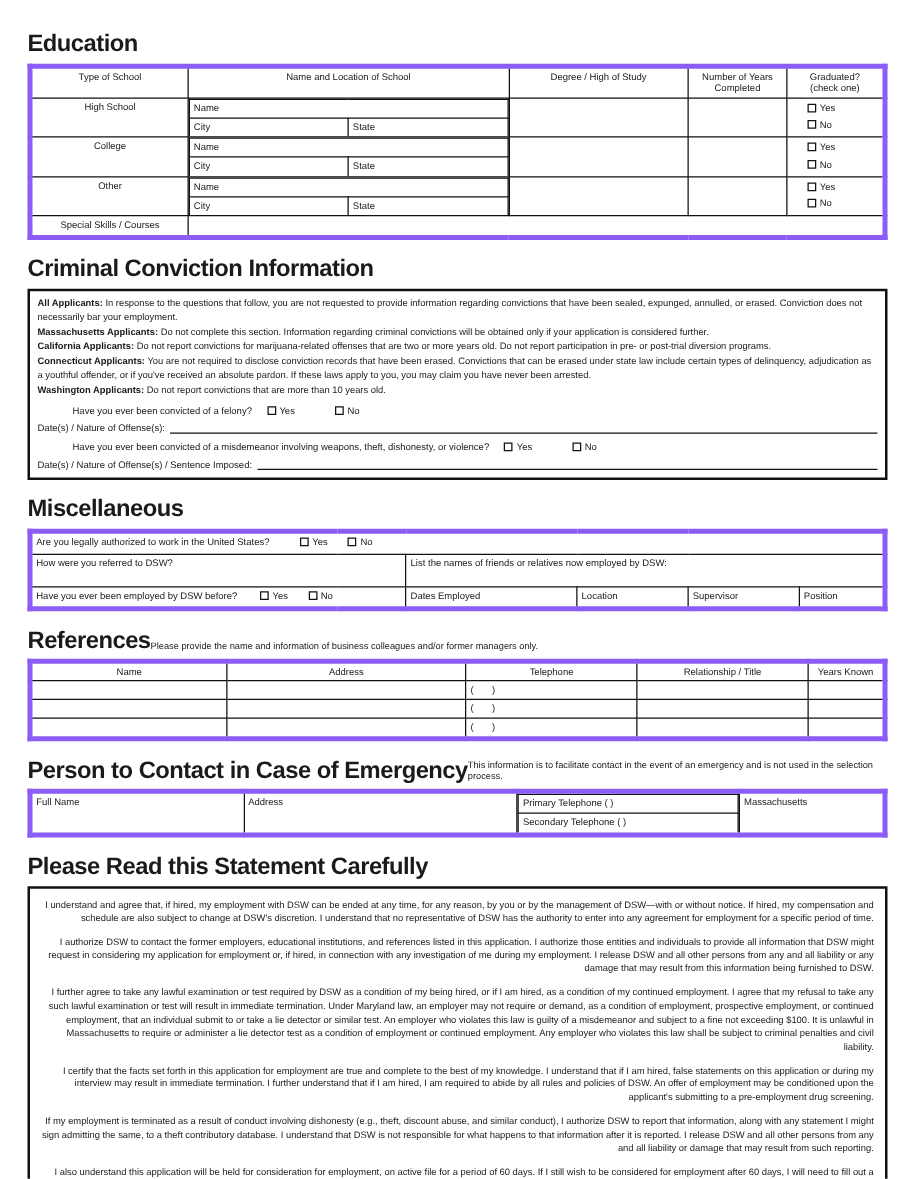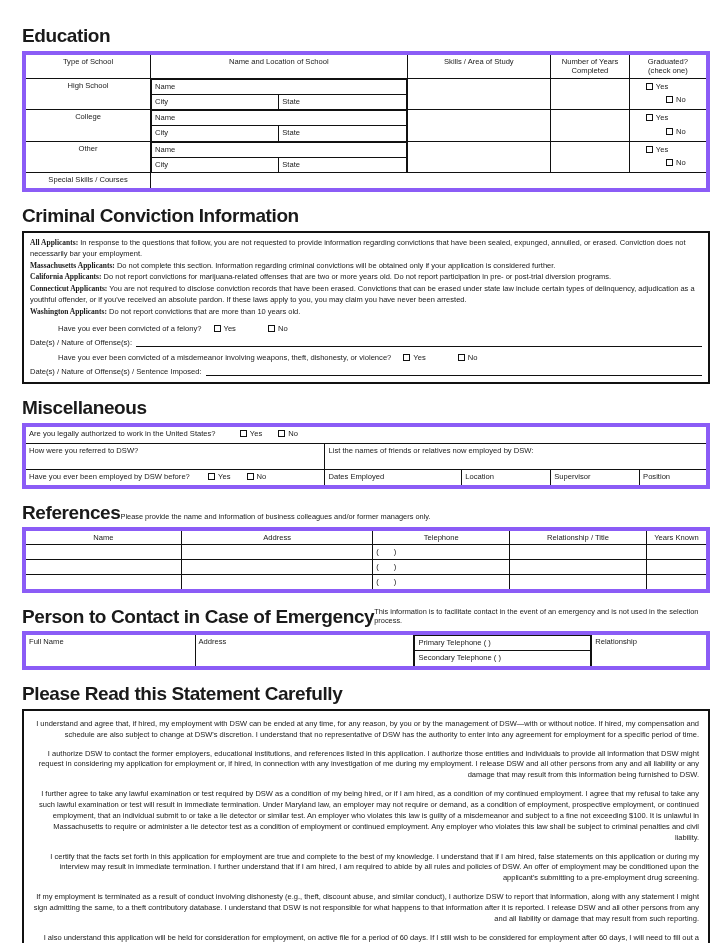--- a/index.html
+++ b/index.html
@@ -52,42 +52,42 @@
   
   .cb {
     display: inline-block;
     width: 7px; height: 7px;
     border: 1.4px solid #111;
     vertical-align: -1px;
     margin-right: 3px;
     background: #fff;
   }
   .cbopt { display: inline-block; margin-right: 14px; white-space: nowrap; font-size: 7.6px; }
-  .cbopt:last-child { margin-right: 0; text-align: center; }
+  .cbopt:last-child { margin-right: 0; }
 
   
   .sub { border-collapse: collapse; width: 100%; table-layout: fixed; }
   .sub td {
     border: 0;
     border-bottom: 1px solid #111;
     font-size: 7.6px;
     padding: 2px 3px;
     height: 15px;
     vertical-align: top;
   }
   .sub tr:last-child td { border-bottom: 0; }
   .nopad { padding: 0 !important; }
   .gradcell { padding: 3px 0 3px 0 !important; }
   .gradcell .cbopt { display: block; margin: 0 0 4px 16px; }
   .gradcell .cbopt:last-child { margin-bottom: 0; }
 
   
   .ccbox { border: 2px solid #111; padding: 5px 6px 6px 6px; }
   .cctext { font-size: 7.5px; line-height: 1.45; margin: 0 0 1px 0; }
-  .cctext b { font-weight: bold; font-family: Liberation Serif, serif; }
+  .cctext b { font-weight: bold; }
   .qrow { font-size: 7.6px; margin-top: 6px; display: flex; align-items: center; gap: 0; padding-left: 28px; }
   .qrow .qlabel { margin-right: 12px; }
   .qrow .opts { display: flex; gap: 18px; }
   .uline {
     display: flex; align-items: flex-end; gap: 4px;
     font-size: 7.6px; margin-top: 5px;
   }
   .uline .rule { flex: 1; border-bottom: 1.4px solid #111; height: 7px; }
 
   
@@ -110,21 +110,21 @@
         <col style="width:18.5%">
           <col style="width:37.5%">
           <col style="width:21%">
           <col style="width:11.5%">
           <col style="width:11.5%">
       </colgroup>
       <tbody>
           <tr>
         <td class="hcell">Type of School</td>
         <td class="hcell">Name and Location of School</td>
-        <td class="hcell">Skills / Area of Study</td>
+        <td class="hcell">Degree / High of Study</td>
         <td class="hcell">
           <span>Number of Years</span><br>
           <span>Completed</span>
         </td>
         <td class="hcell">
           <span>Graduated?</span><br>
           <span>(check one)</span>
         </td>
       </tr>
 
@@ -357,21 +357,21 @@
             <tbody>
                   <tr>
                     <td>Primary Telephone (          )</td>
                   </tr>
             <tr>
                     <td>Secondary Telephone (          )</td>
                   </tr>
           </tbody>
               </table>
         </td>
-        <td>Relationship</td>
+        <td>Massachusetts</td>
       </tr>
     </tbody>
       </table>
   </div>
 
   <div class="sec-block">
     <div class="sec-head">Please Read this Statement Carefully</div>
     <div class="stmt">
       <p>I understand and agree that, if hired, my employment with DSW can be ended at any time, for any reason, by you or by the management of DSW—with or without notice. If hired, my compensation and schedule are also subject to change at DSW's discretion. I understand that no representative of DSW has the authority to enter into any agreement for employment for a specific period of time.</p>
       <p>I authorize DSW to contact the former employers, educational institutions, and references listed in this application. I authorize those entities and individuals to provide all information that DSW might request in considering my application for employment or, if hired, in connection with any investigation of me during my employment. I release DSW and all other persons from any and all liability or any damage that may result from this information being furnished to DSW.</p>

